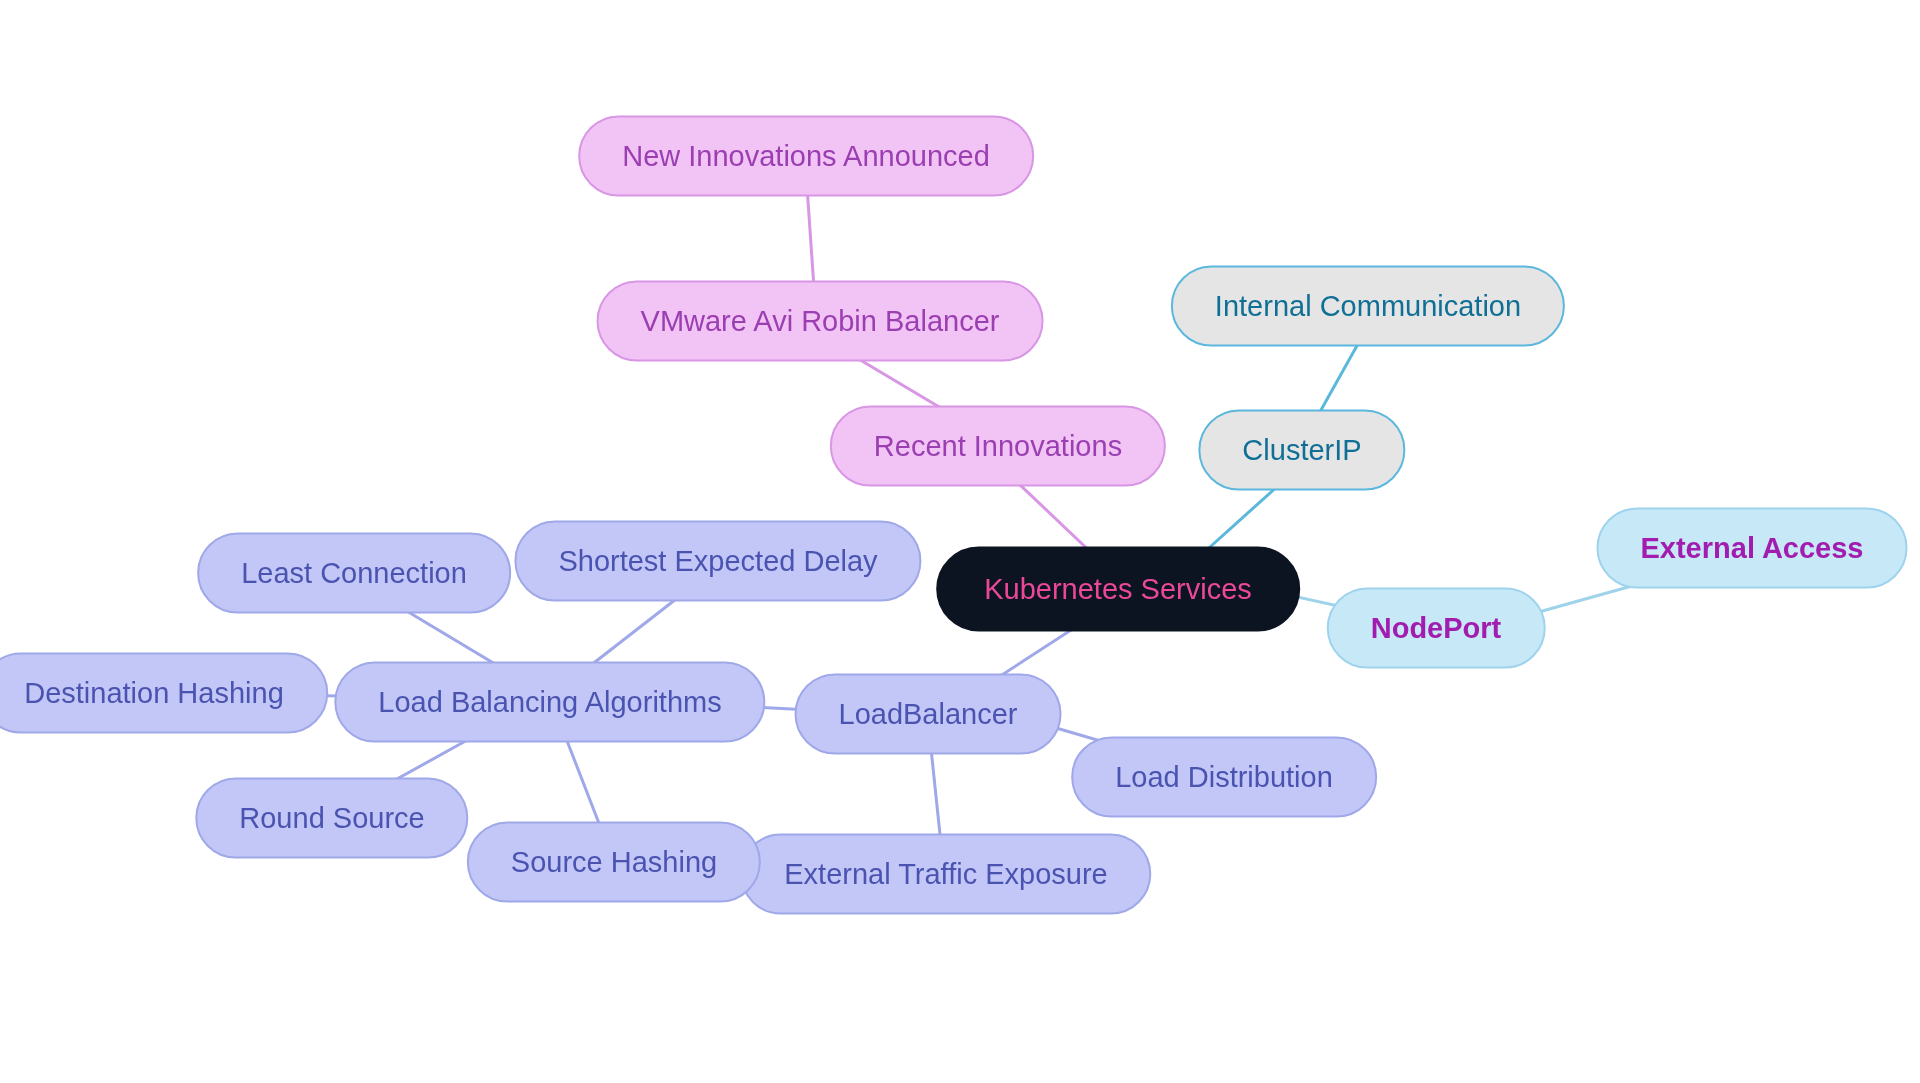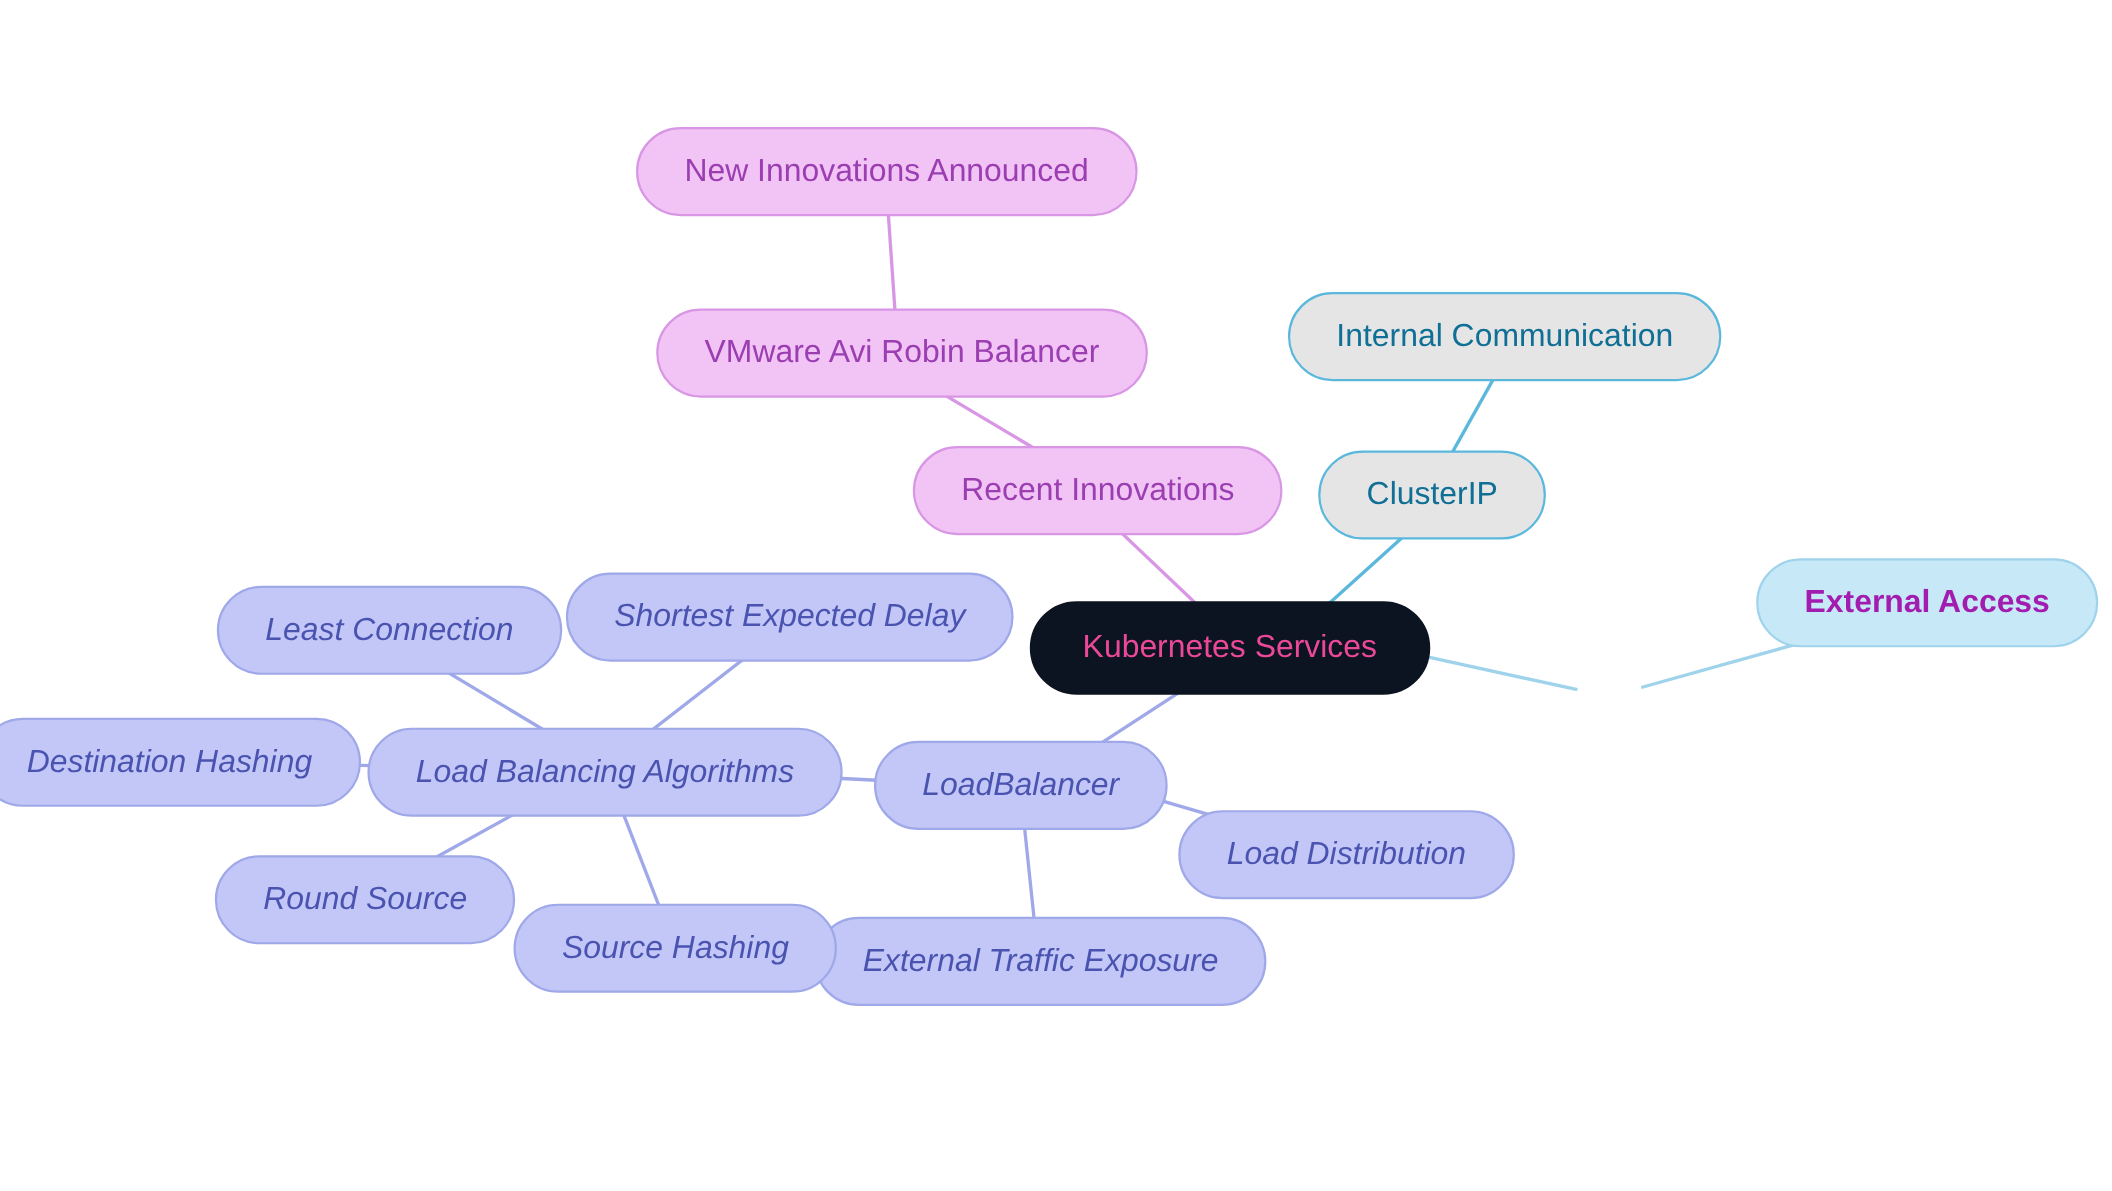--- a/index.html
+++ b/index.html
@@ -58,21 +58,20 @@
   .node.blue-light {
     background: #c7e8f7;
     color: #a21caf;
     border-color: #9fd3ec;
     font-weight: bold;
   }
   .node.purple {
     background: #c2c7f7;
     color: #4a53b0;
     border-color: #9fa8e8;
-    font-style: italic;
   }
 </style>
 </head>
 <body>
 
 <div class="canvas">
 
 <svg class="edges">
 
   <line x1="1118" y1="578" x2="998" y2="464" stroke="#d896e5" stroke-width="3"></line>
@@ -110,20 +109,21 @@
 
 <div class="node root" style="left:1118px; top:589px;">Kubernetes Services</div>
 
 <div class="node pink" style="left:998px; top:446px;">Recent Innovations</div>
 <div class="node pink" style="left:820px; top:321px;">VMware Avi Robin Balancer</div>
 <div class="node pink" style="left:806px; top:156px;">New Innovations Announced</div>
 
 <div class="node blue-med" style="left:1302px; top:450px;">ClusterIP</div>
 <div class="node blue-med" style="left:1368px; top:306px;">Internal Communication</div>
 
+<div class="node blue-light" style="left:1436px; top:628px;">NodePort</div>
 <div class="node blue-light" style="left:1752px; top:548px;">External Access</div>
 
 <div class="node purple" style="left:928px; top:714px;">LoadBalancer</div>
 <div class="node purple" style="left:1224px; top:777px;">Load Distribution</div>
 <div class="node purple" style="left:946px; top:874px;">External Traffic Exposure</div>
 <div class="node purple" style="left:550px; top:702px;text-align:right;">Load Balancing Algorithms</div>
 <div class="node purple" style="left:718px; top:561px;">Shortest Expected Delay</div>
 <div class="node purple" style="left:354px; top:573px;">Least Connection</div>
 <div class="node purple" style="left:154px; top:693px;">Destination Hashing</div>
 <div class="node purple" style="left:332px; top:818px;">Round Source</div>

